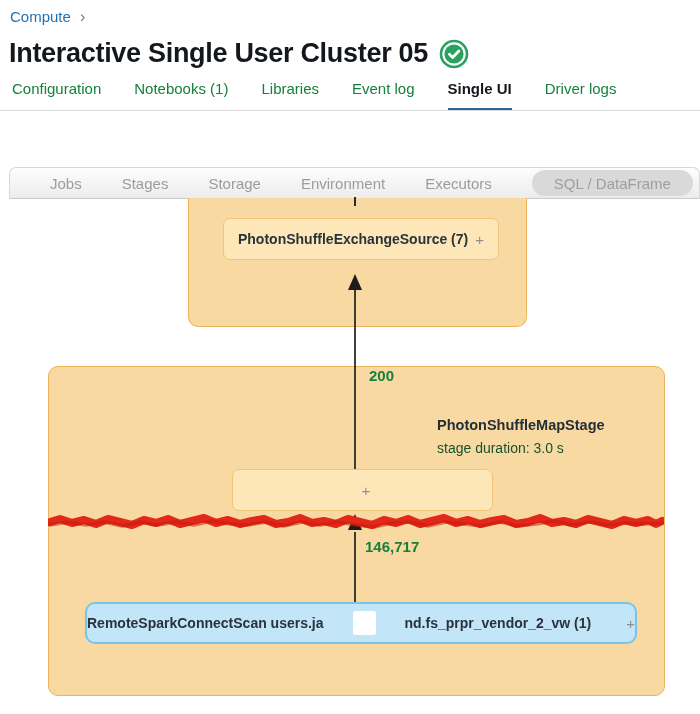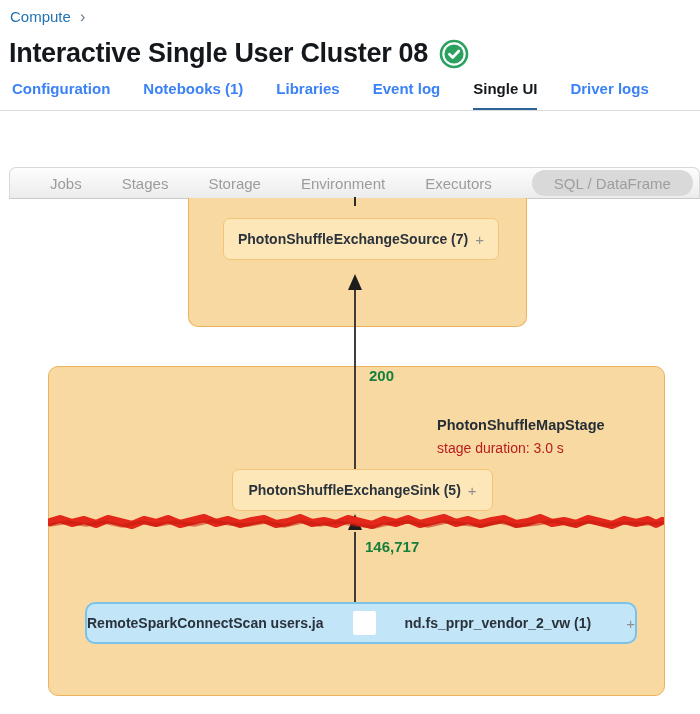--- a/index.html
+++ b/index.html
@@ -8,21 +8,21 @@
 
   
   .breadcrumb { position:absolute; left:10px; top:8px; font-size:15px; display:flex; align-items:center; gap:9px; }
   .breadcrumb a { color:#2272b4; text-decoration:none; cursor:pointer; }
   .crumb-sep { color:#6b7b8a; font-size:16px; line-height:1; }
 
   .page-title-row { position:absolute; left:9px; top:38px; display:flex; align-items:center; gap:11px; }
   .page-title { font-size:27px; font-weight:700; color:#14181c; letter-spacing:-0.3px; }
 
   .tabs { position:absolute; left:12px; top:80px; display:flex; gap:33px; }
-  .tab { font-size:15px; font-weight:700; color:#3b82f6; padding-bottom:11px; cursor:pointer; border-bottom:3px solid transparent; }
+  .tab { font-size:15px; font-weight:400; color:#15803d; padding-bottom:11px; cursor:pointer; border-bottom:3px solid transparent; }
   .tab.active { color:#15191d; font-weight:700; border-bottom-color:#2e6399; }
   .tabs-divider { position:absolute; left:0; top:110px; width:700px; height:1px; background:#dcdcdc; }
 
   
   .spark-bar { position:absolute; left:9px; top:167px; width:691px; height:32px;
     background:linear-gradient(#fdfdfd,#ececec); border:1px solid #d8d8d8; border-bottom-color:#c9c9c9;
     border-radius:7px 7px 0 0; display:flex; align-items:center; padding-left:40px; gap:40px; }
   .spark-item { font-size:15px; color:#9c9c9c; cursor:pointer; white-space:nowrap; }
   .spark-pill { margin-left:auto; margin-right:8px; height:26px; border-radius:13px; background:#d9d9d9;
     color:#9e9e9e; font-size:15px; display:flex; align-items:center; padding:0 22px; white-space:nowrap; cursor:pointer; }
@@ -40,35 +40,35 @@
   .node-scan   { left:79px;  top:602px; width:552px; background:#c2e5f8; border:2px solid #79c3ea; border-radius:10px;gap:28px; }
   .plus { color:#8f8f8f; font-weight:500; font-size:15px; margin-left:7px; }
   .redact-box { display:inline-block; width:74px; height:24px; background:#ffffff; border-radius:2px; margin:0 1px; vertical-align:middle; }
 
   .edge-label { position:absolute; font-size:15px; font-weight:700; color:#15803d; z-index:6; }
   .label-200 { left:369px; top:367px; }
   .label-146 { left:365px; top:538px; }
 
   .mapstage-label { position:absolute; left:437px; top:388px; z-index:4;margin-top:29px; }
   .mapstage-title { font-size:14.5px; font-weight:700; color:#242e36; margin-bottom:7px; }
-  .mapstage-duration { font-size:14px; color:#b91c1c; }
+  .mapstage-duration { font-size:14px; color:#14532d; }
 
   .arrows-svg { position:absolute; left:0; top:0; width:700px; height:714px; z-index:3; pointer-events:none; }
   .scribble-svg { position:absolute; left:48px; top:512px; width:616px; height:22px; z-index:6; pointer-events:none; }
 </style>
 </head>
 <body>
 
 <nav class="breadcrumb">
   <a>Compute</a>
   <span class="crumb-sep">›</span>
 </nav>
 
 <div class="page-title-row">
-  <h1 class="page-title">Interactive Single User Cluster 08</h1>
+  <h1 class="page-title">Interactive Single User Cluster 05</h1>
   <span style="display:flex;">
     <svg width="30" height="30" viewBox="0 0 30 30">
       <circle cx="15" cy="15" r="13" fill="#ffffff" stroke="#2aa15f" stroke-width="2.6"></circle>
       <circle cx="15" cy="15" r="9.6" fill="#2aa15f"></circle>
       <path d="M10.4 15.3 l3.3 3.2 l6.1 -6.5" stroke="#ffffff" stroke-width="2.7" fill="none" stroke-linecap="round" stroke-linejoin="round"></path>
     </svg>
   </span>
 </div>
 
 <div class="tabs">
@@ -110,21 +110,20 @@
 </div>
 
 <div class="edge-label label-200">200</div>
 
 <div class="mapstage-label">
   <div class="mapstage-title">PhotonShuffleMapStage</div>
   <div class="mapstage-duration">stage duration: 3.0 s</div>
 </div>
 
 <div class="op-node node-sink">
-  <span>PhotonShuffleExchangeSink (5)</span>
   <span class="plus">+</span>
 </div>
 
 <svg class="scribble-svg" viewBox="0 0 616 22" preserveAspectRatio="none">
   <polyline fill="none" stroke="#e3271a" stroke-width="8" stroke-linecap="round" stroke-linejoin="round" points="2,10 12,7 24,11 36,8 48,12 60,7 72,10 84,13 96,8 108,11 120,7 132,12 144,9 156,6 168,11 180,8 192,12 204,9 216,7 228,12 240,10 252,6 264,11 276,9 288,12 300,7 312,10 324,13 336,8 348,11 360,7 372,12 384,9 396,6 408,11 420,8 432,12 444,9 456,7 468,12 480,10 492,6 504,11 516,9 528,12 540,7 552,10 564,13 576,8 588,11 600,8 608,12 614,9"></polyline>
   <polyline fill="none" stroke="#c41d0e" stroke-width="3.5" opacity="0.55" stroke-linecap="round" stroke-linejoin="round" points="2,13 20,10 38,13 56,10 74,14 92,10 110,13 128,10 146,13 164,9 182,12 200,13 218,10 236,14 254,10 272,13 290,10 308,13 326,15 344,11 362,10 380,14 398,10 416,12 434,14 452,10 470,14 488,12 506,9 524,13 542,10 560,13 578,11 596,12 614,11"></polyline>
 </svg>
 
 <div class="edge-label label-146">146,717</div>
 

